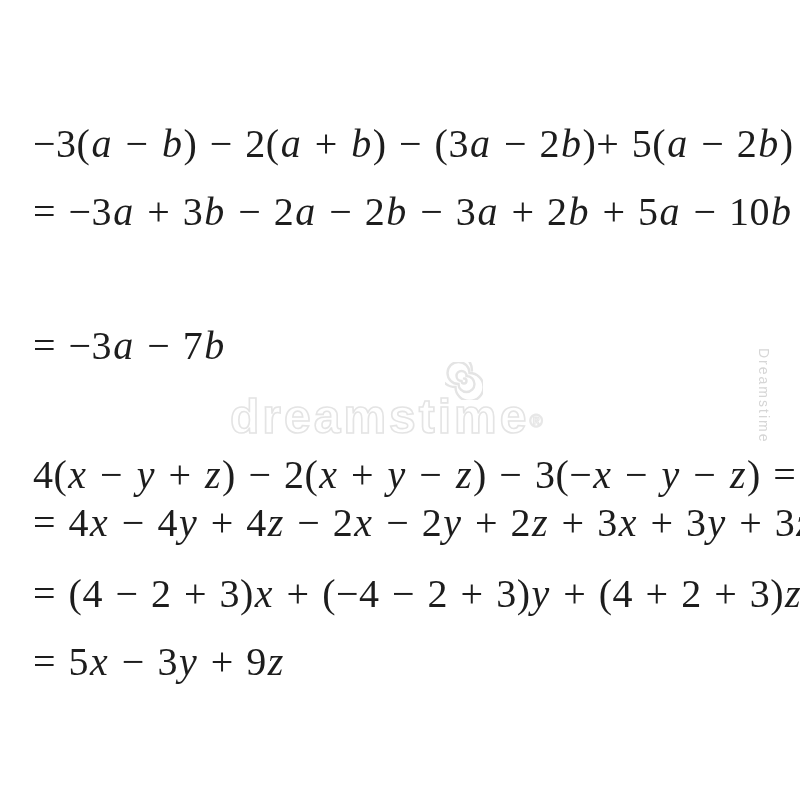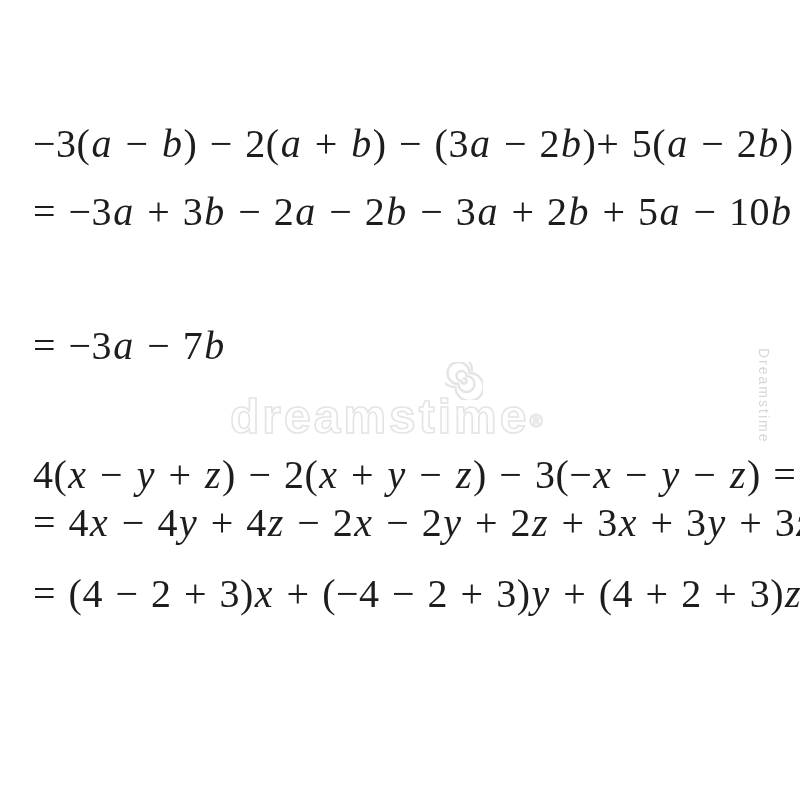--- a/index.html
+++ b/index.html
@@ -82,20 +82,21 @@
 
 <div class="page">
 
   <div class="math-line l0">−3(<i>a</i> − <i>b</i>) − 2(<i>a</i> + <i>b</i>) − (3<i>a</i> − 2<i>b</i>)+ 5(<i>a</i> − 2<i>b</i>) =</div>
   <div class="math-line l1">= −3<i>a</i> + 3<i>b</i> − 2<i>a</i> − 2<i>b</i> − 3<i>a</i> + 2<i>b</i> + 5<i>a</i> − 10<i>b</i> =</div>
   <div class="math-line l3">= −3<i>a</i> − 7<i>b</i></div>
 
   <div class="math-line l4">4(<i>x</i> − <i>y</i> + <i>z</i>) − 2(<i>x</i> + <i>y</i> − <i>z</i>) − 3(−<i>x</i> − <i>y</i> − <i>z</i>) =</div>
   <div class="math-line l5">= 4<i>x</i> − 4<i>y</i> + 4<i>z</i> − 2<i>x</i> − 2<i>y</i> + 2<i>z</i> + 3<i>x</i> + 3<i>y</i> + 3<i>z</i> =</div>
   <div class="math-line l6">= (4 − 2 + 3)<i>x</i> + (−4 − 2 + 3)<i>y</i> + (4 + 2 + 3)<i>z</i> =</div>
+  <div class="math-line l7">= 5<i>x</i> − 3<i>y</i> + 9<i>z</i></div>
 
   <svg class="wm-spiral" width="38" height="38" viewBox="0 0 38 38" aria-hidden="true">
     <path d="M19 19 m0 -2.5 a2.5 2.5 0 1 1 -2.5 2.5 a5 5 0 1 1 5 -5 a8 8 0 1 1 -8 8 a11 11 0 1 1 11 -11 a14 14 0 1 1 -14 14 a16.5 16.5 0 1 1 16.5 -16.5" fill="none" stroke="#e4e4e4" stroke-width="2.4" stroke-linecap="round"></path>
   </svg>
 
   <div class="wm-center"><span>dreamstime</span><span class="wm-reg">®</span></div>
 
   <div class="wm-side">Dreamstime</div>
 
 </div>

